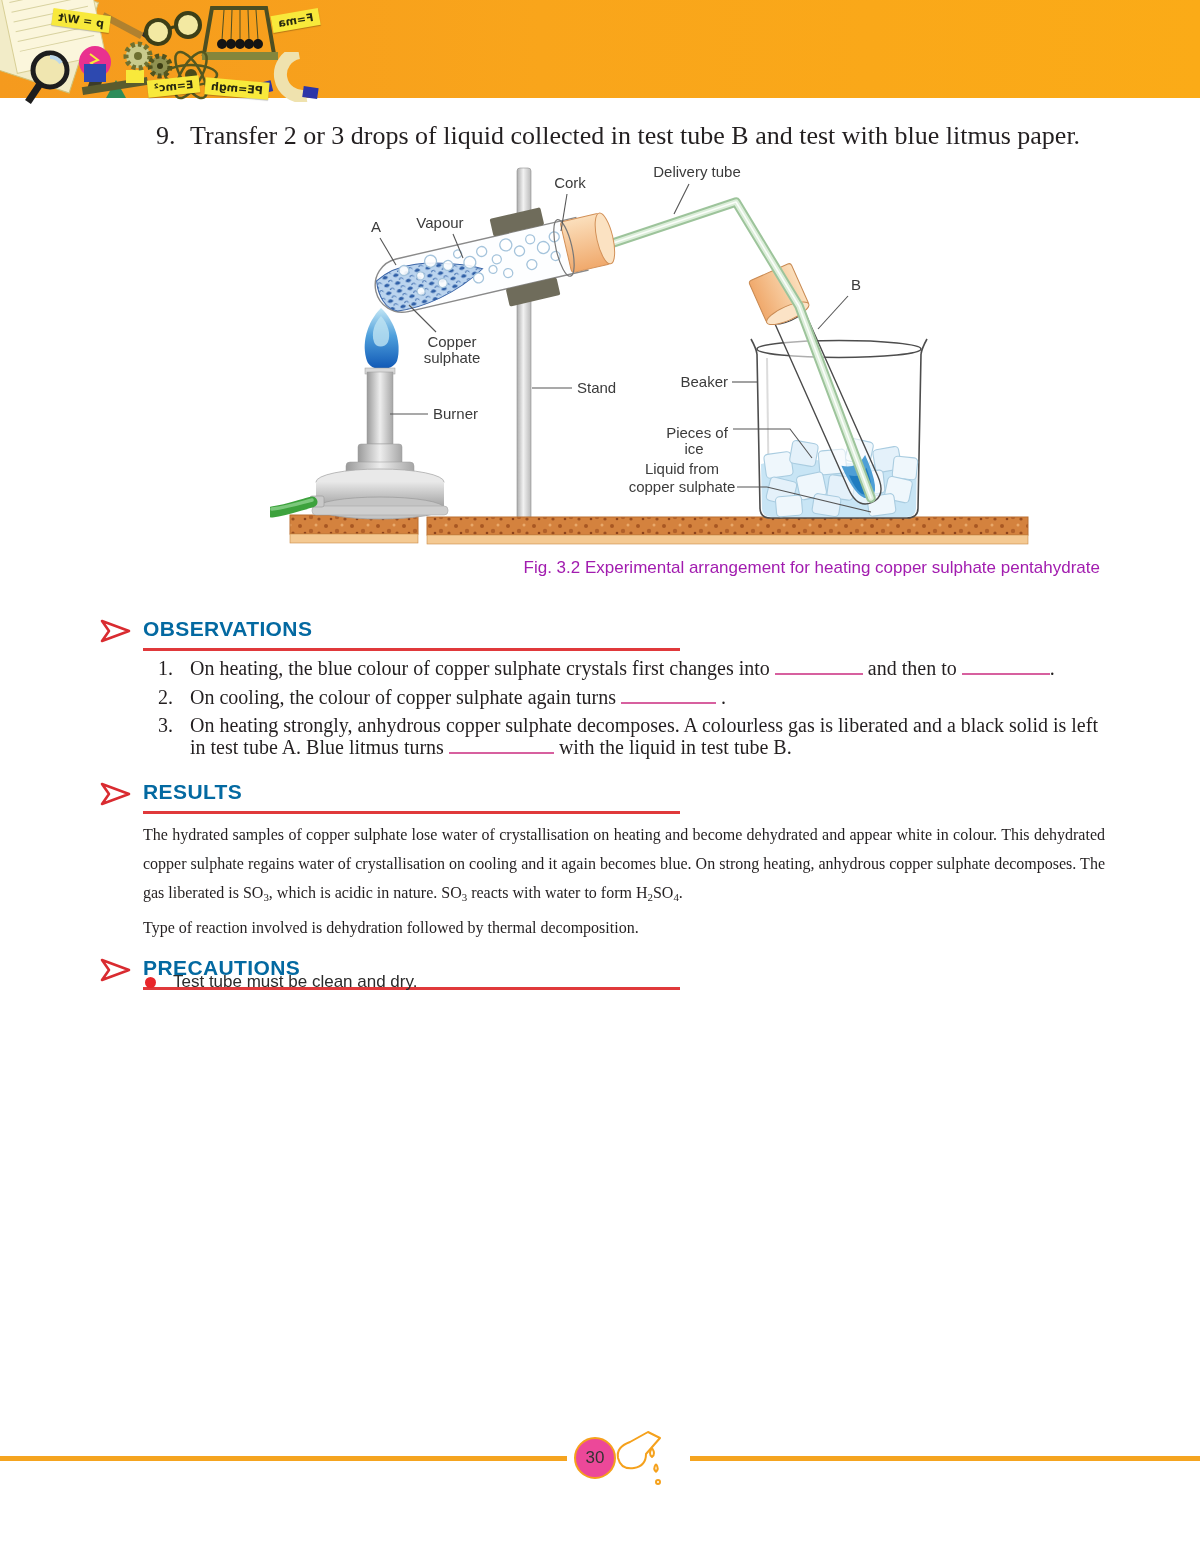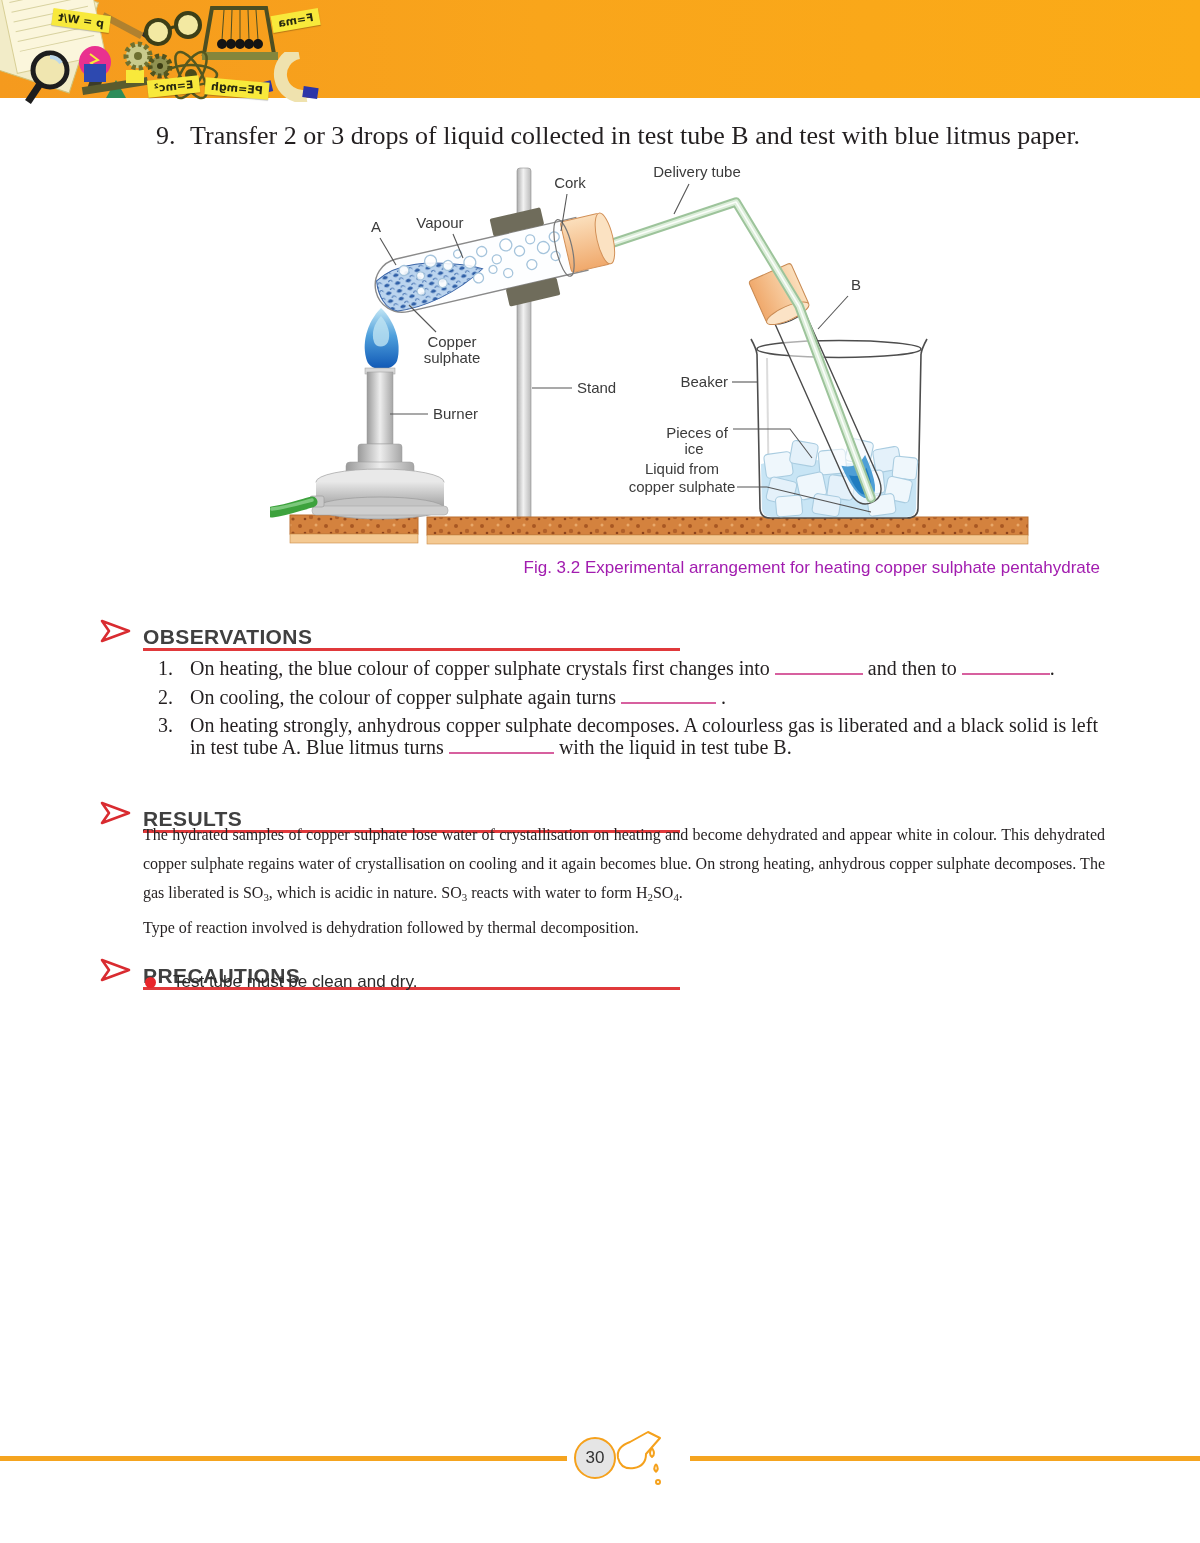--- a/index.html
+++ b/index.html
@@ -15,22 +15,22 @@
         box-shadow:0 1px 1px rgba(0,0,0,.25);white-space:nowrap;}
 
   
   .step9{position:absolute;left:156px;top:124px;width:960px;font-size:26px;line-height:24px;}
   .step9 .n{display:inline-block;width:34px;}
   .caption{position:absolute;left:140px;top:558px;width:960px;text-align:right;
            font-family:"Liberation Sans",sans-serif;font-weight:normal;font-size:17px;color:#a21caf;}
 
   .sec-head{position:absolute;left:100px;width:1000px;height:40px;}
   .sec-head .arrow{position:absolute;left:0;top:2px;}
-  .sec-head h2{position:absolute;left:43px;top:8px;margin:0;font-family:"Liberation Sans",sans-serif;
-               font-size:21px;letter-spacing:.4px;color:#404040;}
+  .sec-head h2{position:absolute;left:43px;top:0;margin:0;font-family:"Liberation Sans",sans-serif;
+               font-size:21px;letter-spacing:.4px;color:#0369a1;}
   .sec-head .rule{position:absolute;left:43px;top:31px;width:537px;height:3px;background:#E0393B;}
 
   .obs-list{position:absolute;left:158px;top:658px;width:948px;font-size:20px;line-height:21.5px;}
   .obs-item{position:relative;padding-left:32px;margin-bottom:7px;}
   .obs-item .num{position:absolute;left:0;top:0;}
   .blank{display:inline-block;border-bottom:2px solid #D7609F;height:14px;vertical-align:baseline;}
   .w88{width:88px;} .w95{width:95px;} .w105{width:105px;}
 
   .results-para{position:absolute;left:143px;top:820px;width:962px;font-size:16px;
                 line-height:29px;text-align:justify;}
@@ -40,21 +40,21 @@
   .prec-list{position:absolute;left:143px;top:969px;width:900px;
              font-family:"Liberation Sans",sans-serif;font-size:17px;color:#2b2b2b;}
   .prec-item{position:relative;padding-left:30px;margin-bottom:9px;line-height:26px;}
   .prec-item .dot{position:absolute;left:2px;top:8px;width:11px;height:11px;border-radius:50%;
                   background:#E8262B;}
 
   
   .foot-line{position:absolute;top:1456px;height:5px;background:#F5A41F;}
   .foot-line.l{left:0;width:567px;} .foot-line.r{left:690px;width:510px;}
   .page-circle{position:absolute;left:574px;top:1437px;width:38px;height:38px;border-radius:50%;
-               border:2.5px solid #F5A11C;background:#e5e5e5;display:flex;align-items:center;
+               border:2.5px solid #F5A11C;background:#ec4899;display:flex;align-items:center;
                justify-content:center;font-family:"Liberation Sans",sans-serif;font-size:17px;color:#333;z-index:3;}
   .flask{position:absolute;left:608px;top:1426px;z-index:2;}
 
   svg text{font-family:"Liberation Sans",sans-serif;font-size:15px;fill:#3b3b3b;}
 </style>
 </head>
 <body>
 
 <div class="page">
 
@@ -380,21 +380,21 @@
       <span>.</span>
     </div>
     <div class="obs-item">
       <span class="num">3.</span>
       <span>On heating strongly, anhydrous copper sulphate decomposes. A colourless gas is liberated and a black solid is left in test tube A. Blue litmus turns</span>
       <span class="blank w105"></span>
       <span>with the liquid in test tube B.</span>
     </div>
   </div>
 
-  <div class="sec-head" style="top:780px;margin-top:19px;">
+  <div class="sec-head" style="top:780px;">
     <span class="arrow">
       <svg width="32" height="26">
           <path d="M2,22 L29,12 L2,2 L9,12 Z" fill="#fff" stroke="#D92B30" stroke-width="2.6" stroke-linejoin="round"></path>
         </svg>
     </span>
     <h2>RESULTS</h2>
     <div class="rule"></div>
   </div>
   <div class="results-para"><span>The hydrated samples of copper sulphate lose water of crystallisation on heating and become dehydrated and appear white in colour. This dehydrated copper sulphate regains water of crystallisation on cooling and it again becomes blue. On strong heating, anhydrous copper sulphate decomposes. The gas liberated is SO</span><span class="sub">3</span><span>, which is acidic in nature. SO</span><span class="sub">3</span><span> reacts with water to form H</span><span class="sub">2</span><span>SO</span><span class="sub">4</span><span>.</span></div>
   <div class="bold-line">Type of reaction involved is dehydration followed by thermal decomposition.</div>

